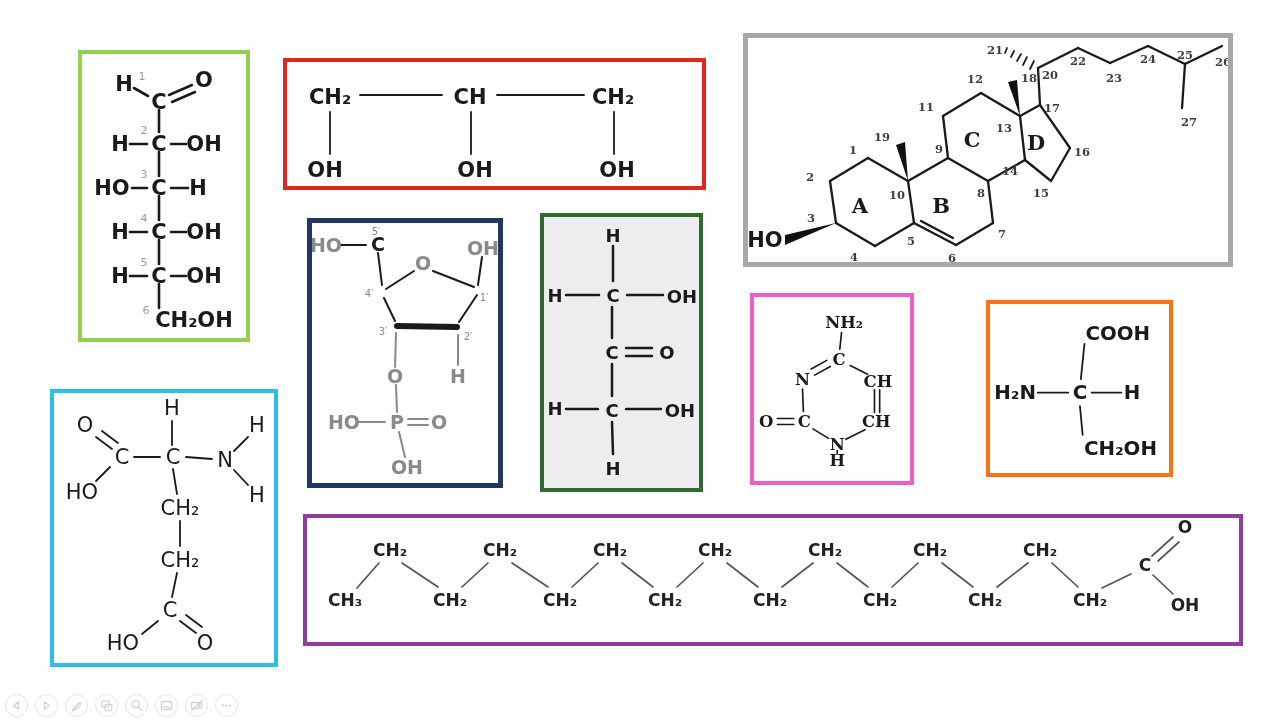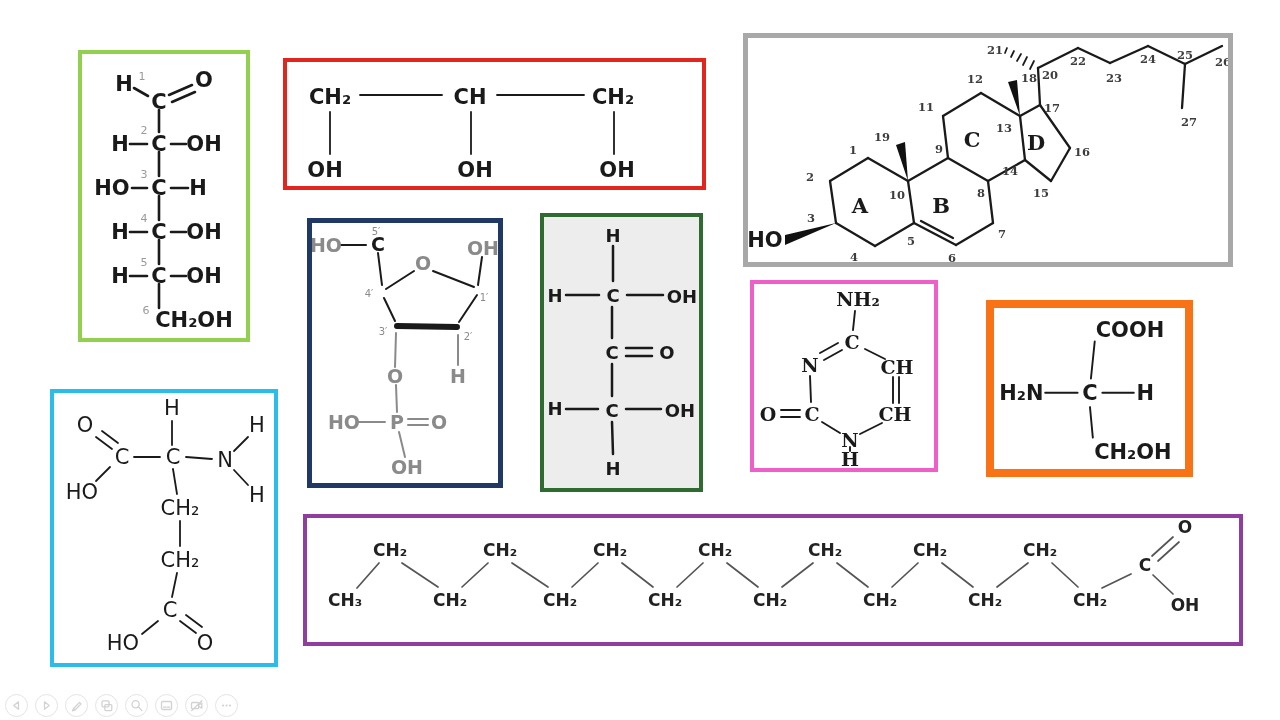--- a/index.html
+++ b/index.html
@@ -34,25 +34,25 @@
   #ribose{left:307px;top:218px;width:196px;height:270px;border:5px solid #1F3864;}
   #ribose line{stroke-width:2;}
   #ribose line.gline{stroke:#8a8a8a;}
   #ribose line.thick{stroke-width:6;}
   #ribose text.a{font-size:19px;}
 
   #dha{left:540px;top:213px;width:163px;height:279px;border:4px solid #2F6B31;background:#EDEDED;}
   #dha text.a{font-size:18px;}
   #dha line{stroke-width:2.5;}
 
-  #cytosine{left:750px;top:280px;width:188px;height:192px;border:4px solid #EE5FC9;}
+  #cytosine{left:750px;top:293px;width:164px;height:192px;border:4px solid #EE5FC9;}
   #cytosine text.a{font-family:"DejaVu Serif",serif;font-size:19px;}
   #cytosine line{stroke-width:1.9;}
 
-  #serine{left:986px;top:300px;width:207px;height:177px;border:8px solid #f97316;}
+  #serine{left:986px;top:300px;width:187px;height:177px;border:4px solid #f97316;}
   #serine text.a{font-size:22px;}
   #serine line{stroke-width:2;}
 
   #glutamate{left:50px;top:389px;width:228px;height:278px;border:4px solid #2BBCEA;}
   #glutamate text.a{font-size:21px;font-weight:500;}
   #glutamate line{stroke-width:1.8;}
 
   #fatty{left:303px;top:514px;width:940px;height:132px;border:4px solid #8F3D9E;}
   #fatty text.a{font-size:17px;fill:#222;}
   #fatty line{stroke:#555;stroke-width:1.7;}

